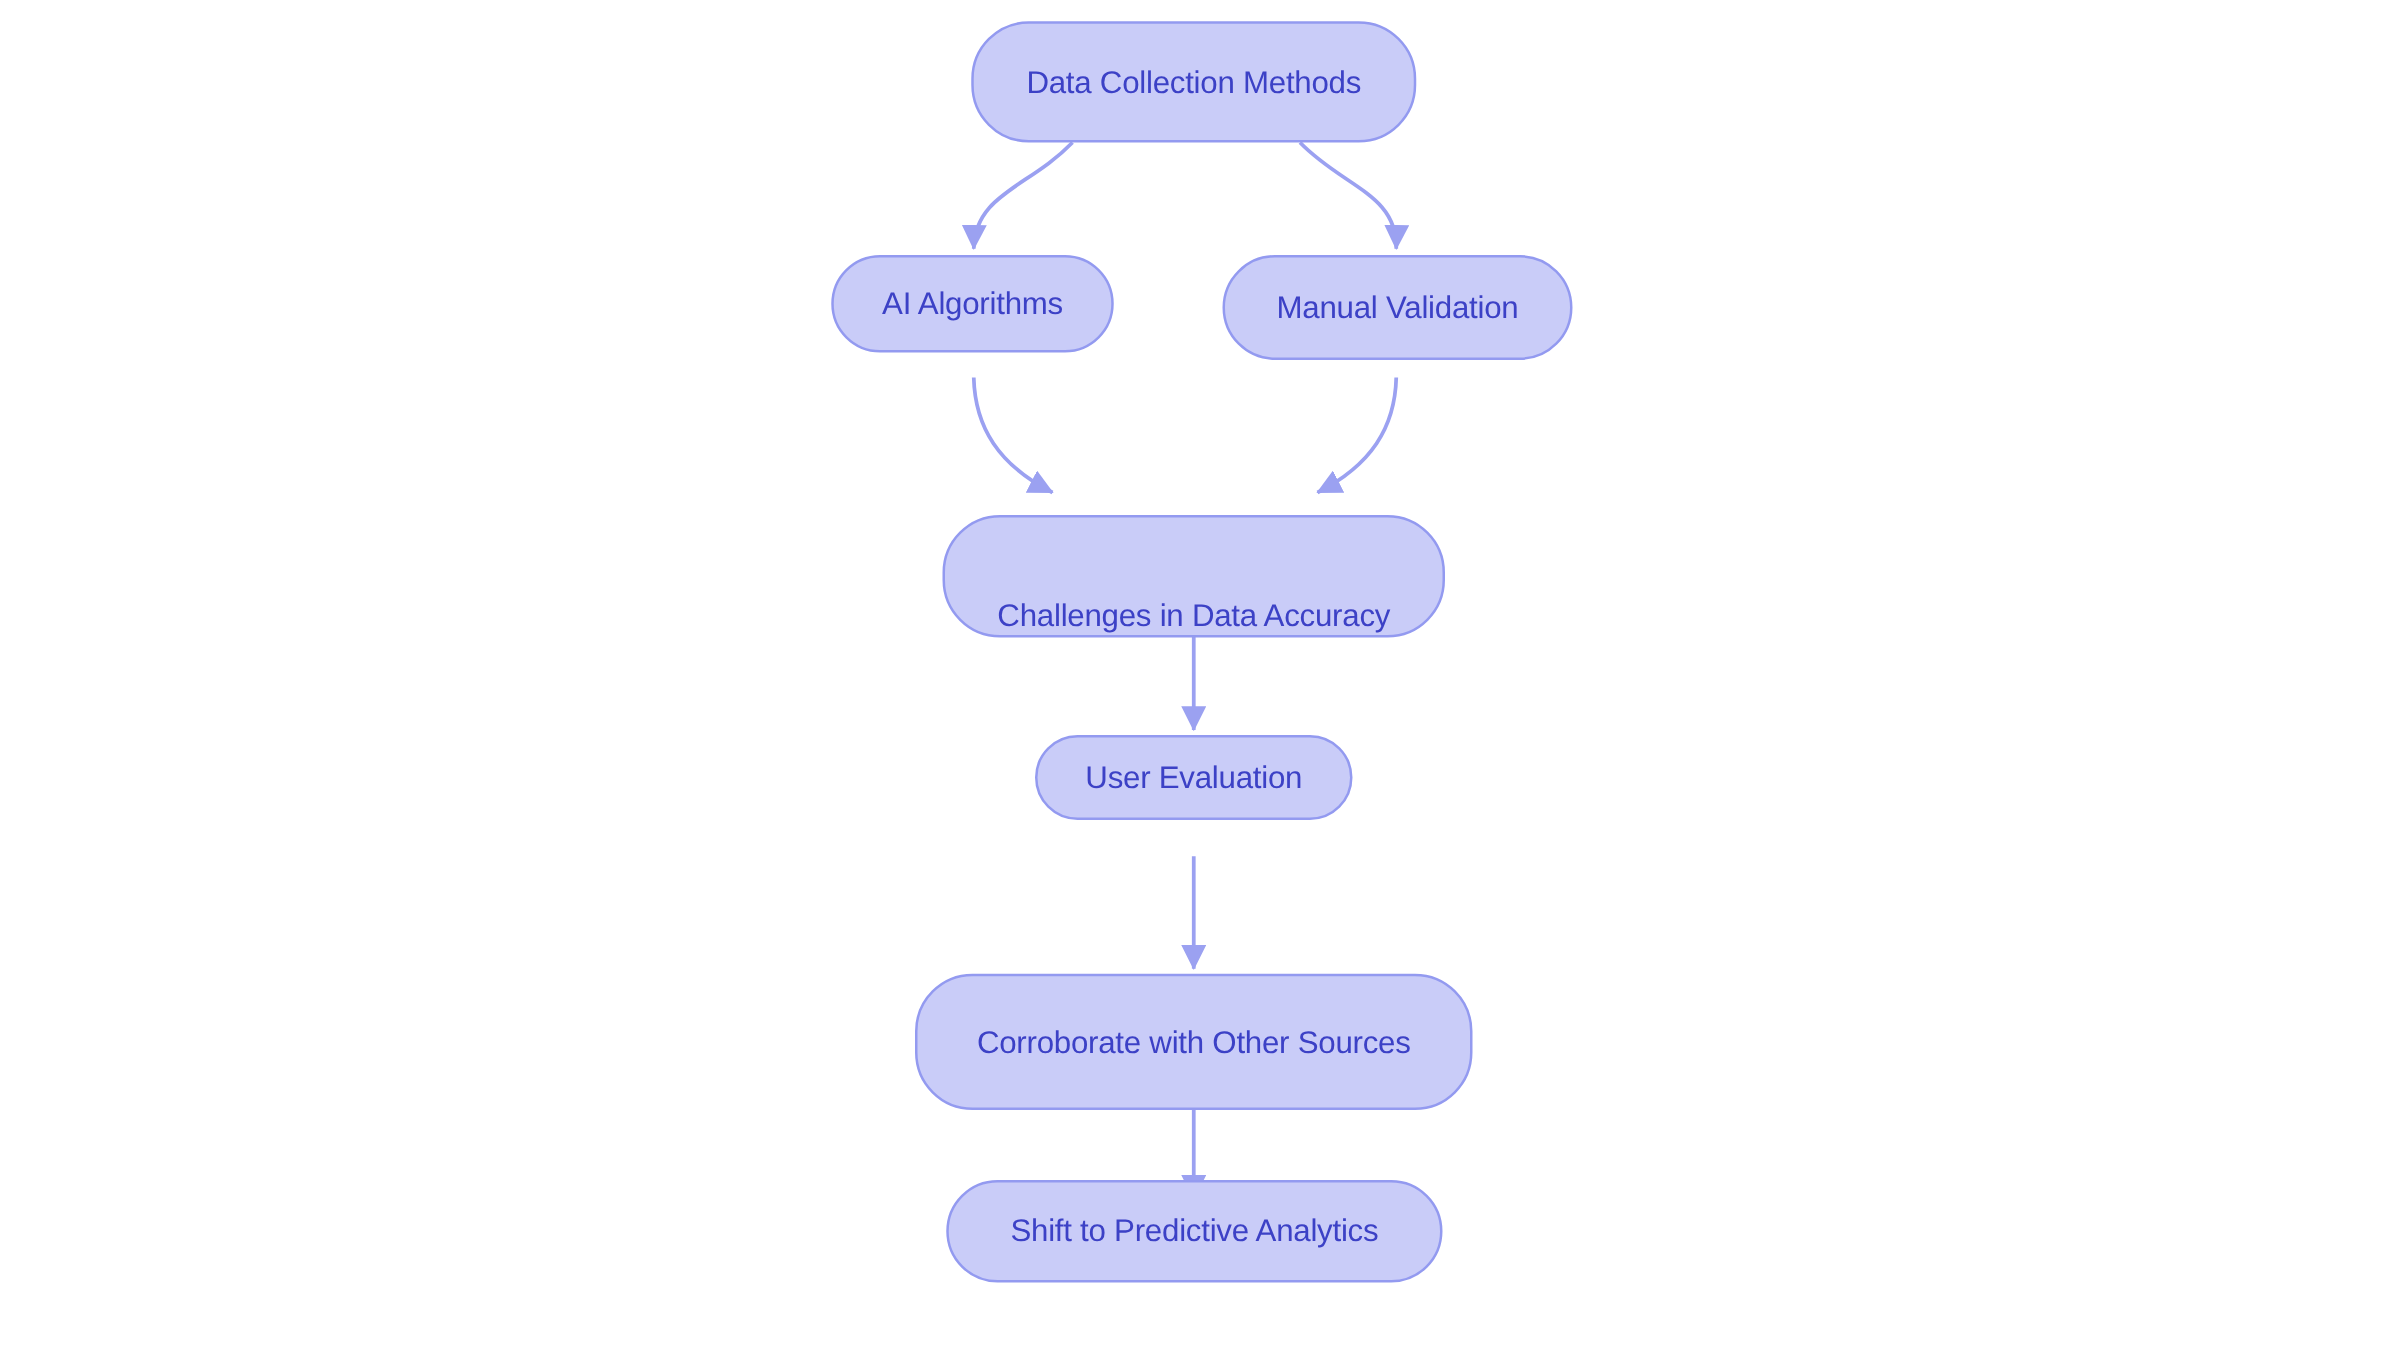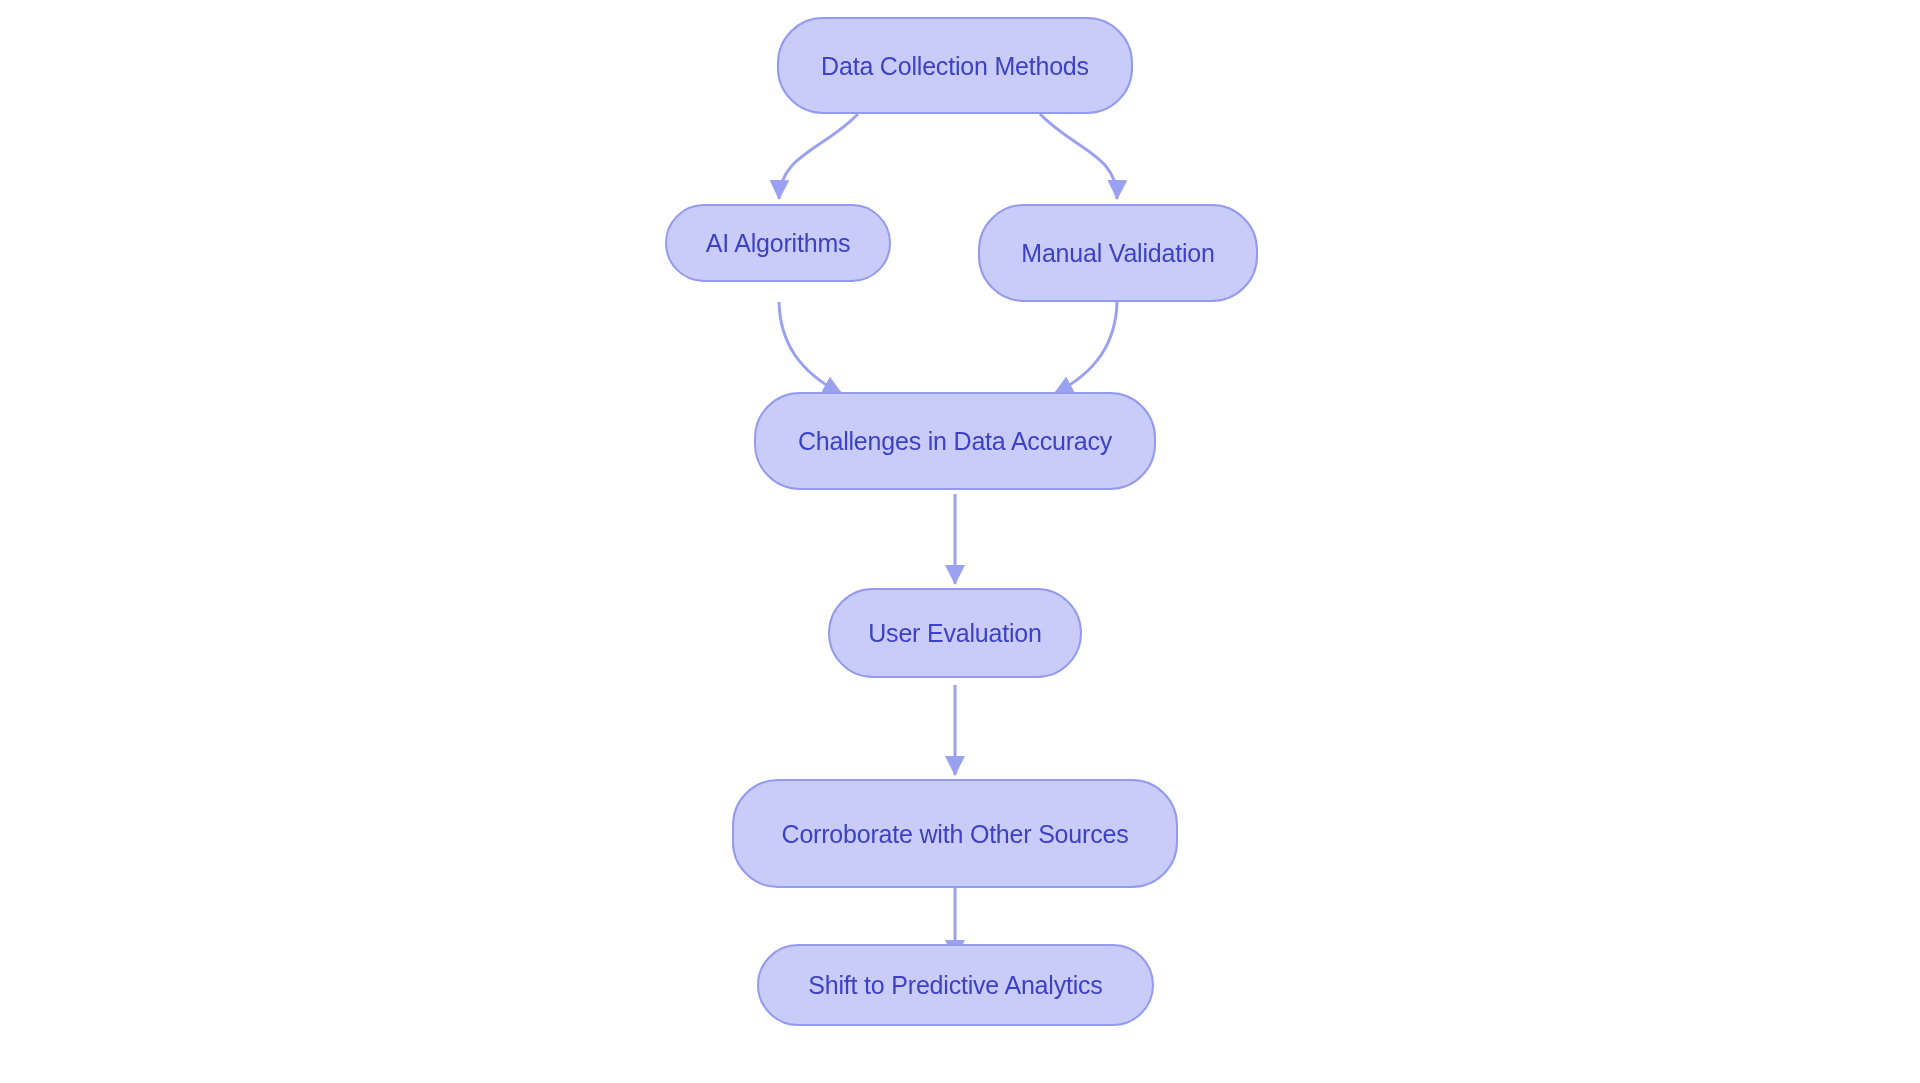--- a/index.html
+++ b/index.html
@@ -88,27 +88,27 @@
         <path class="edge" d="M 955 876 L 955 959" marker-end="url(#arrowhead)"></path>
       </g>
   </svg>
   <div class="node-layer" id="nodes">
       <div class="node" style="left: 777px; top: 17px; width: 356px; height: 97px;">
         <span class="node-label">Data Collection Methods</span>
       </div>
       <div class="node" style="left: 665px; top: 204px; width: 226px; height: 78px;">
         <span class="node-label">AI Algorithms</span>
       </div>
-      <div class="node" style="left: 978px; top: 204px; width: 280px; height: 98px;">
+      <div class="node" style="left: 978px; top: 204px; width: 280px; height: 84px;">
         <span class="node-label">Manual Validation</span>
       </div>
-      <div class="node" style="left: 754px; top: 392px; width: 402px; height: 98px;">
+      <div class="node" style="left: 754px; top: 412px; width: 402px; height: 98px; align-items: flex-end;">
         <span class="node-label">Challenges in Data Accuracy</span>
       </div>
-      <div class="node" style="left: 828px; top: 588px; width: 254px; height: 90px;">
+      <div class="node" style="left: 828px; top: 588px; width: 254px; height: 68px;">
         <span class="node-label">User Evaluation</span>
       </div>
       <div class="node" style="left: 732px; top: 779px; width: 446px; height: 109px;">
         <span class="node-label">Corroborate with Other Sources</span>
       </div>
       <div class="node" style="left: 757px; top: 944px; width: 397px; height: 82px;">
         <span class="node-label">Shift to Predictive Analytics</span>
       </div>
     </div>
 </div>

